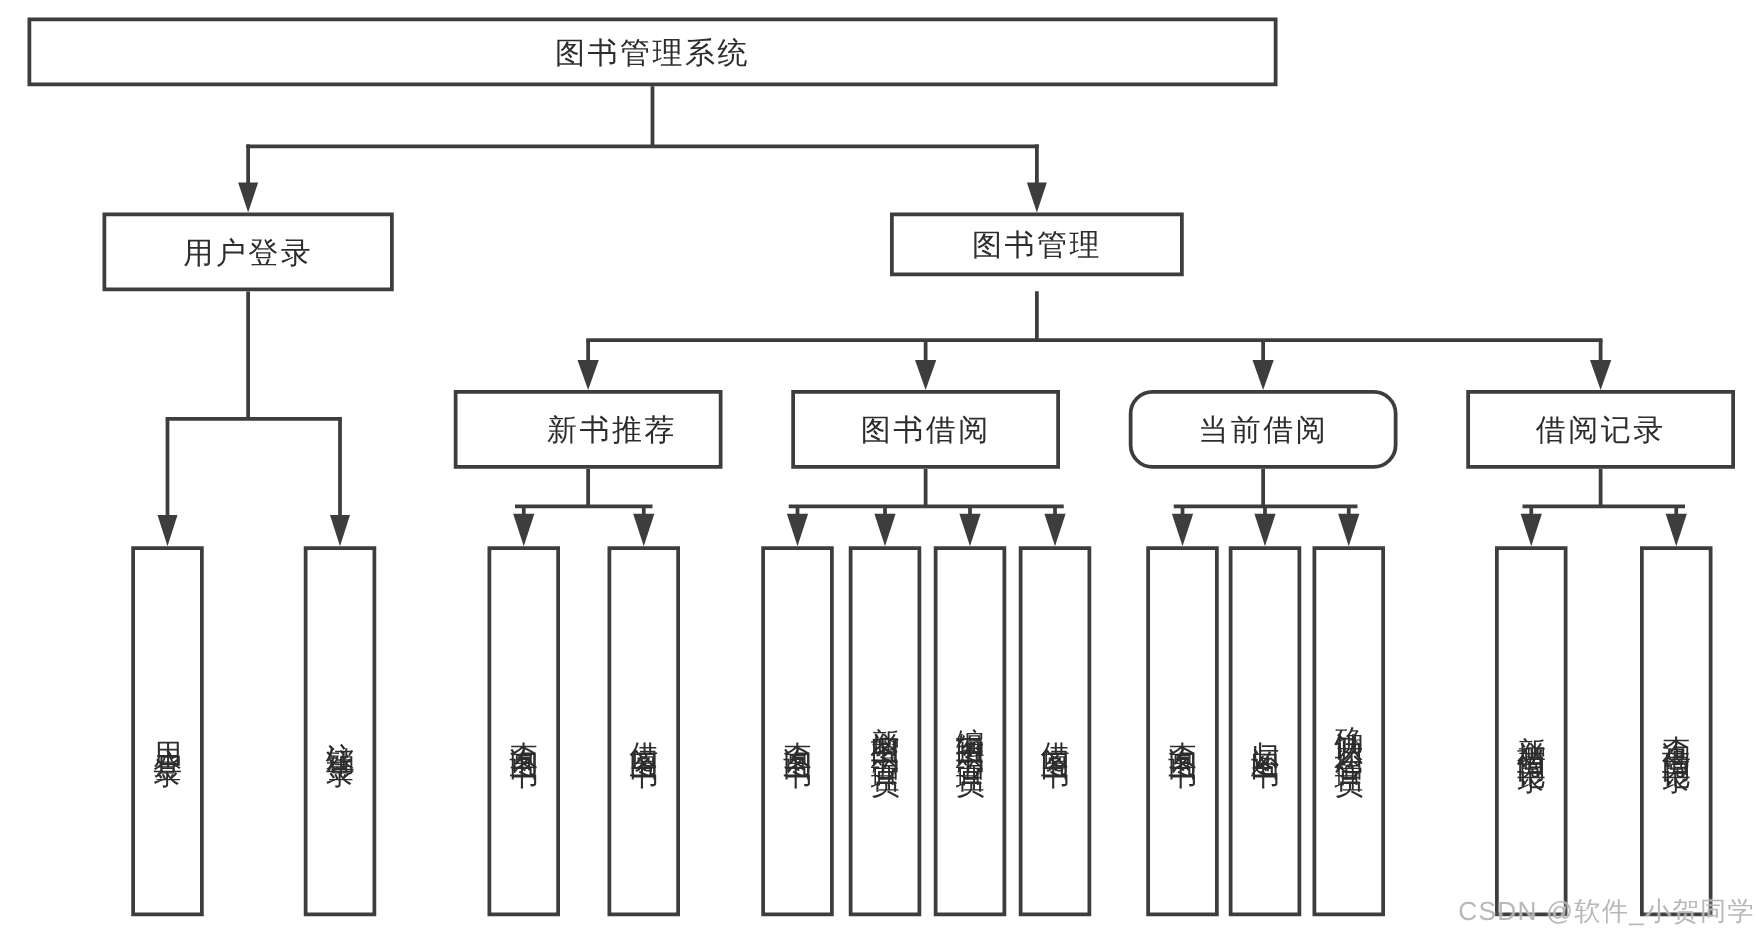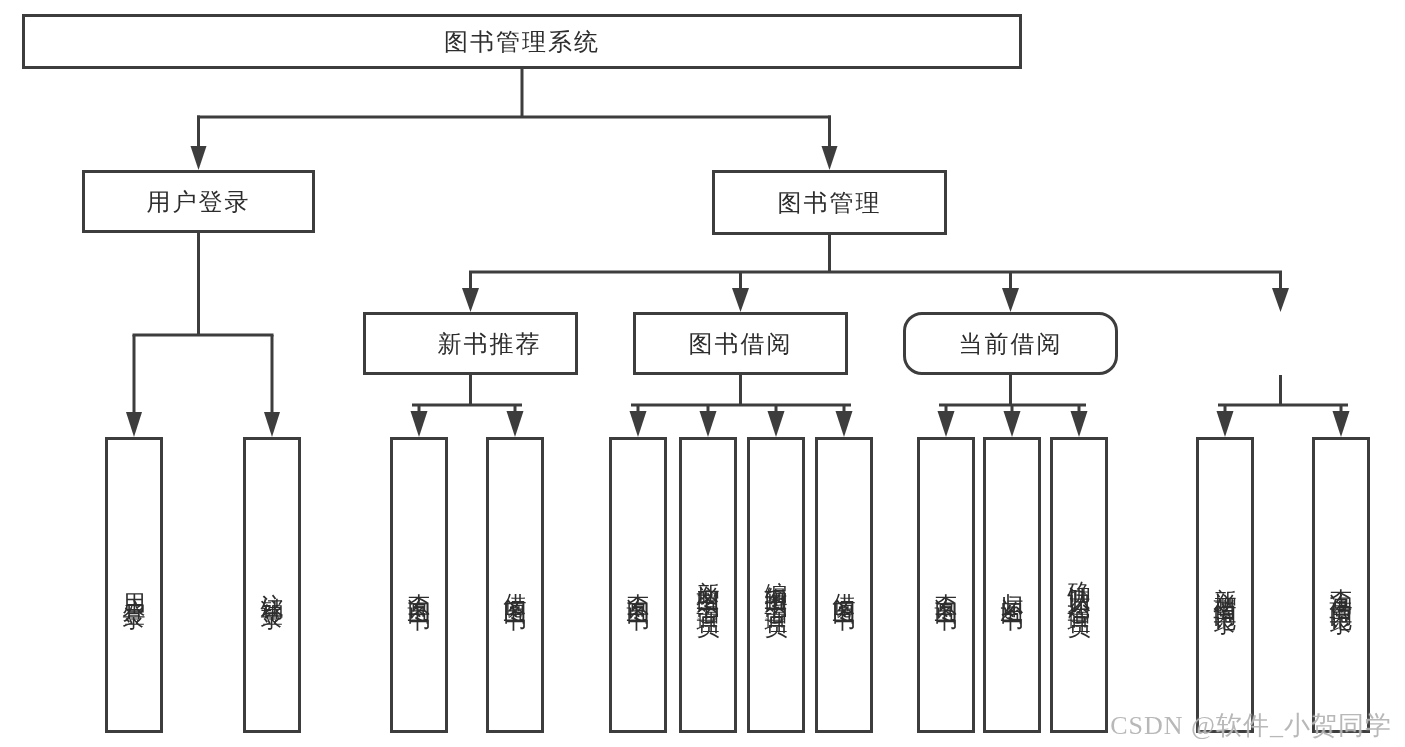--- a/index.html
+++ b/index.html
@@ -5,21 +5,21 @@
   html, body {
     margin: 0;
     padding: 0;
     background: #ffffff;
   }
   #canvas {
     position: relative;
     width: 1405px;
     height: 747px;
     background: #ffffff;
-    font-family: Liberation Serif, serif;
+    font-family: Liberation Sans, sans-serif;
     overflow: hidden;
   }
   #connectors {
     position: absolute;
     left: 0;
     top: 0;
     width: 1405px;
     height: 747px;
     pointer-events: none;
   }
@@ -48,23 +48,23 @@
     writing-mode: vertical-rl;
     text-orientation: mixed;
     font-size: 23px;
     letter-spacing: 5px;
     color: #2d2d2d;
     z-index: 2;
     line-height: 1;
   }
   .watermark {
     position: absolute;
-    right: 13px;
+    right: 1px;
     bottom: 4px;
-    font-size: 26px;
+    font-size: 21px;
     color: rgba(178, 178, 178, 0.92);
     letter-spacing: 1px;
     white-space: nowrap;
     z-index: 5;
     text-shadow: 0 0 2px rgba(255,255,255,0.8);
   }
 </style>
 </head>
 <body>
 
@@ -136,25 +136,26 @@
       <path d="M1003.5,411 L1020.5,411 L1012,437 Z"></path>
       <path d="M1070.5,411 L1087.5,411 L1079,437 Z"></path>
       <path d="M1216.5,411 L1233.5,411 L1225,437 Z"></path>
       <path d="M1332.5,411 L1349.5,411 L1341,437 Z"></path>
     </g>
   </svg>
 
   <div class="hbox" style="left:22px; top:14px; width:1000px; height:55px;">图书管理系统</div>
 
   <div class="hbox" style="left:82px; top:170px; width:233px; height:63px;">用户登录</div>
-  <div class="hbox" style="left:712px; top:170px; width:235px; height:65px;">图书管理</div>
+  <div class="hbox" style="left:712px; top:170px; width:235px; height:51px;">图书管理</div>
 
   <div class="hbox" style="left:363px; top:312px; width:215px; height:63px;padding-left:38px;">新书推荐</div>
   <div class="hbox" style="left:633px; top:312px; width:215px; height:63px;">图书借阅</div>
   <div class="hbox" style="left:903px; top:312px; width:215px; height:63px;border-radius:19px;">当前借阅</div>
+  <div class="hbox" style="left:1173px; top:312px; width:215px; height:63px;">借阅记录</div>
 
   <div class="vbox" style="left:105px; top:437px; width:58px; height:296px;">用户登录</div>
   <div class="vbox" style="left:243px; top:437px; width:58px; height:296px;">注销登录</div>
 
   <div class="vbox" style="left:390px; top:437px; width:58px; height:296px;">查询图书</div>
   <div class="vbox" style="left:486px; top:437px; width:58px; height:296px;">借阅图书</div>
 
   <div class="vbox" style="left:609px; top:437px; width:58px; height:296px;">查询图书</div>
   <div class="vbox" style="left:679px; top:437px; width:58px; height:296px;">新增图书（管理员）</div>
   <div class="vbox" style="left:747px; top:437px; width:58px; height:296px;">编辑图书（管理员）</div>

